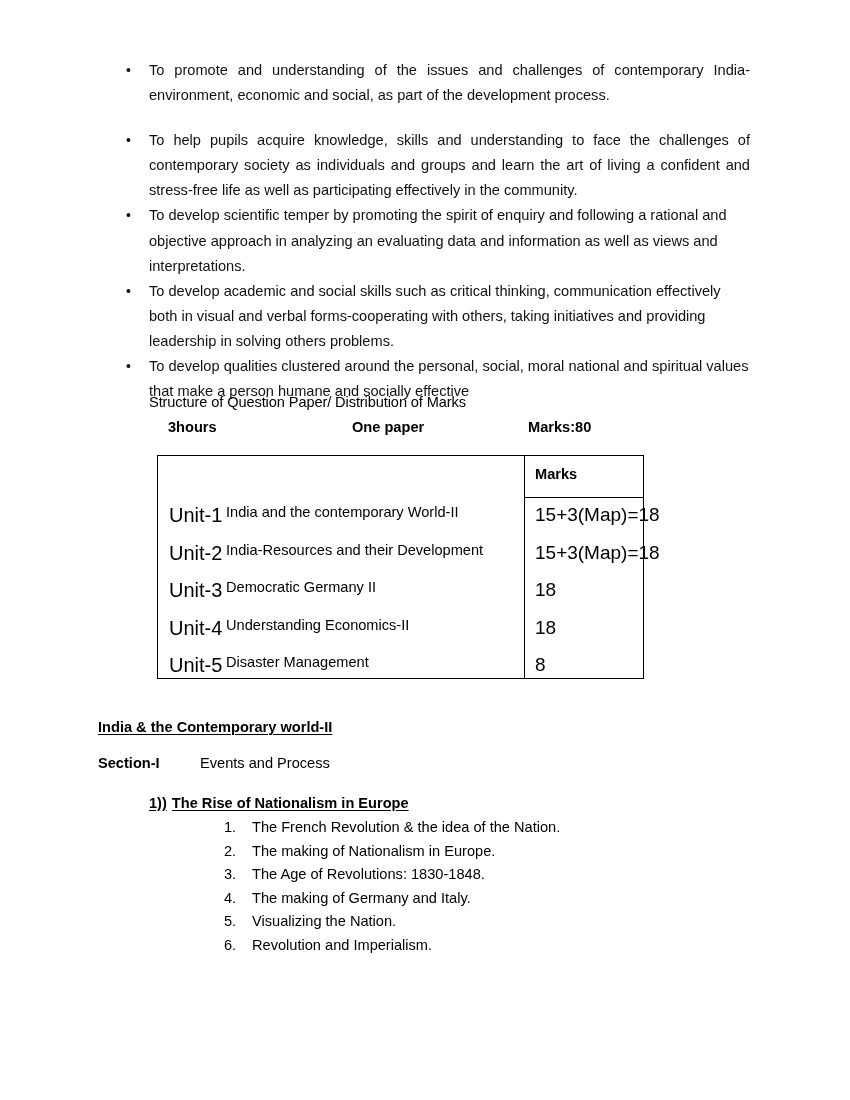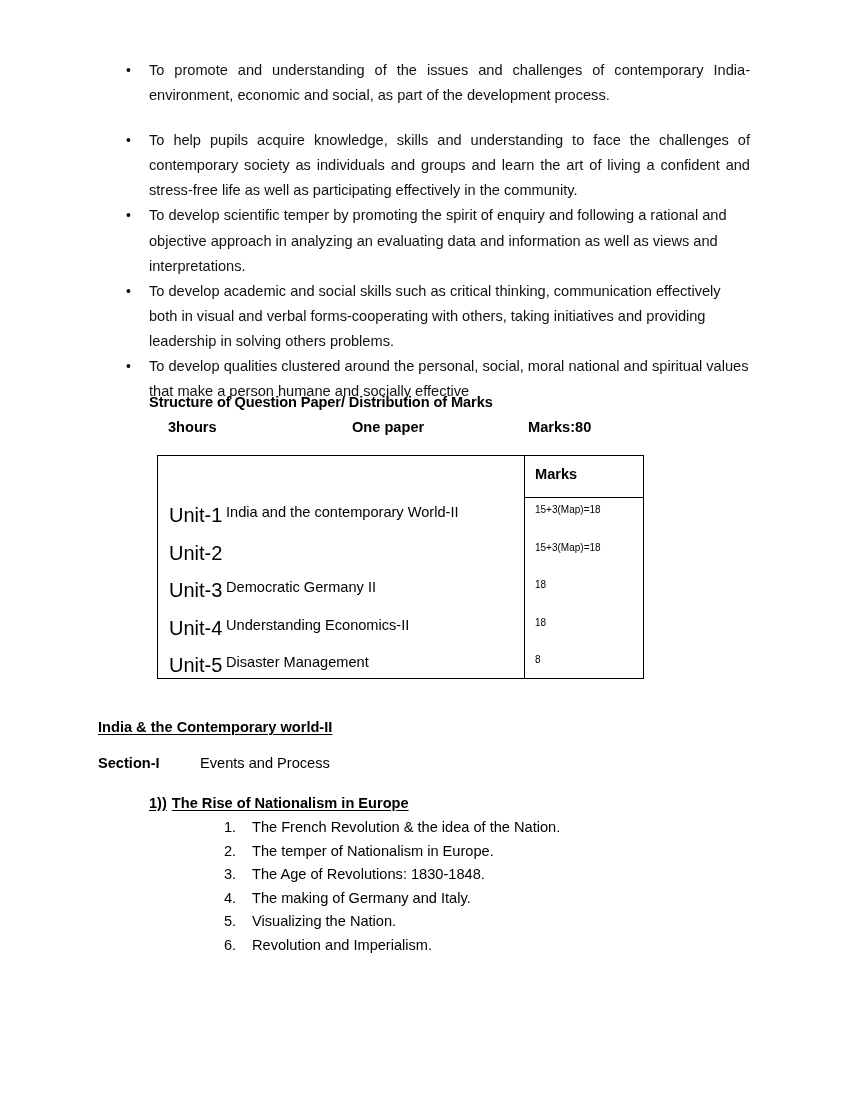--- a/index.html
+++ b/index.html
@@ -51,21 +51,21 @@
   }
   .bullet-item.plain .txt { display: block; }
   .gap-after { margin-bottom: 20px; }
 
   
   .structure-head {
     position: absolute;
     left: 149px;
     top: 394px;
     font-size: 14.6px;
-    font-weight: bold;
+    font-weight: normal;
     letter-spacing: -0.1px;
   }
   .exam-row {
     position: absolute;
     left: 0px;
     top: 419px;
     width: 850px;
     font-size: 14.6px;
     font-weight: bold;
   }
@@ -125,21 +125,21 @@
   .tbl-row .title {
     position: absolute;
     left: 68px;
     top: 2px;
     font-size: 14.6px;
   }
   .tbl-row .marks {
     position: absolute;
     left: 377px;
     top: 2px;
-    font-size: 10px;
+    font-size: 19px;
   }
 
   
   .subject-head {
     position: absolute;
     left: 98px;
     top: 719px;
     font-size: 14.6px;
     font-weight: bold;
     text-decoration: underline;
@@ -240,20 +240,21 @@
     <div class="hdr-rule"></div>
     <div class="marks-hdr">Marks</div>
     <div class="tbl-rows">
         <div class="tbl-row">
           <span class="unit">Unit-1</span>
           <span class="title">India and the contemporary World-II</span>
           <span class="marks">15+3(Map)=18</span>
         </div>
         <div class="tbl-row">
           <span class="unit">Unit-2</span>
+          <span class="title">India-Resources and their Development</span>
           <span class="marks">15+3(Map)=18</span>
         </div>
         <div class="tbl-row">
           <span class="unit">Unit-3</span>
           <span class="title">Democratic Germany II</span>
           <span class="marks">18</span>
         </div>
         <div class="tbl-row">
           <span class="unit">Unit-4</span>
           <span class="title">Understanding Economics-II</span>
@@ -278,21 +279,21 @@
     <span class="num">1))</span><span class="name">The Rise of Nationalism in Europe</span>
   </div>
 
   <div class="topic-list">
       <div class="topic-item">
         <span class="n">1.</span>
         <span class="t">The French Revolution &amp; the idea of the Nation.</span>
       </div>
       <div class="topic-item">
         <span class="n">2.</span>
-        <span class="t">The temper of Nationalism in Europe.</span>
+        <span class="t">The making of Nationalism in Europe.</span>
       </div>
       <div class="topic-item">
         <span class="n">3.</span>
         <span class="t">The Age of Revolutions: 1830-1848.</span>
       </div>
       <div class="topic-item">
         <span class="n">4.</span>
         <span class="t">The making of Germany and Italy.</span>
       </div>
       <div class="topic-item">

